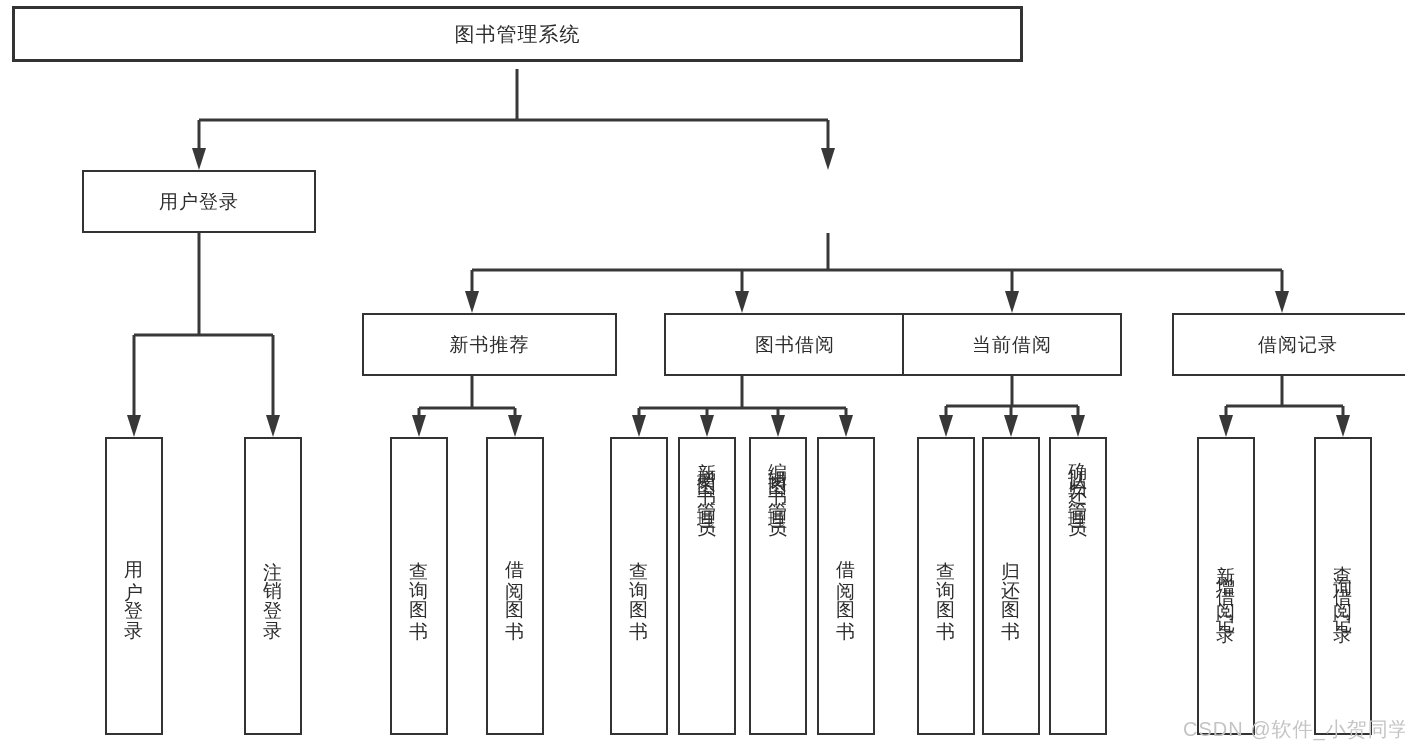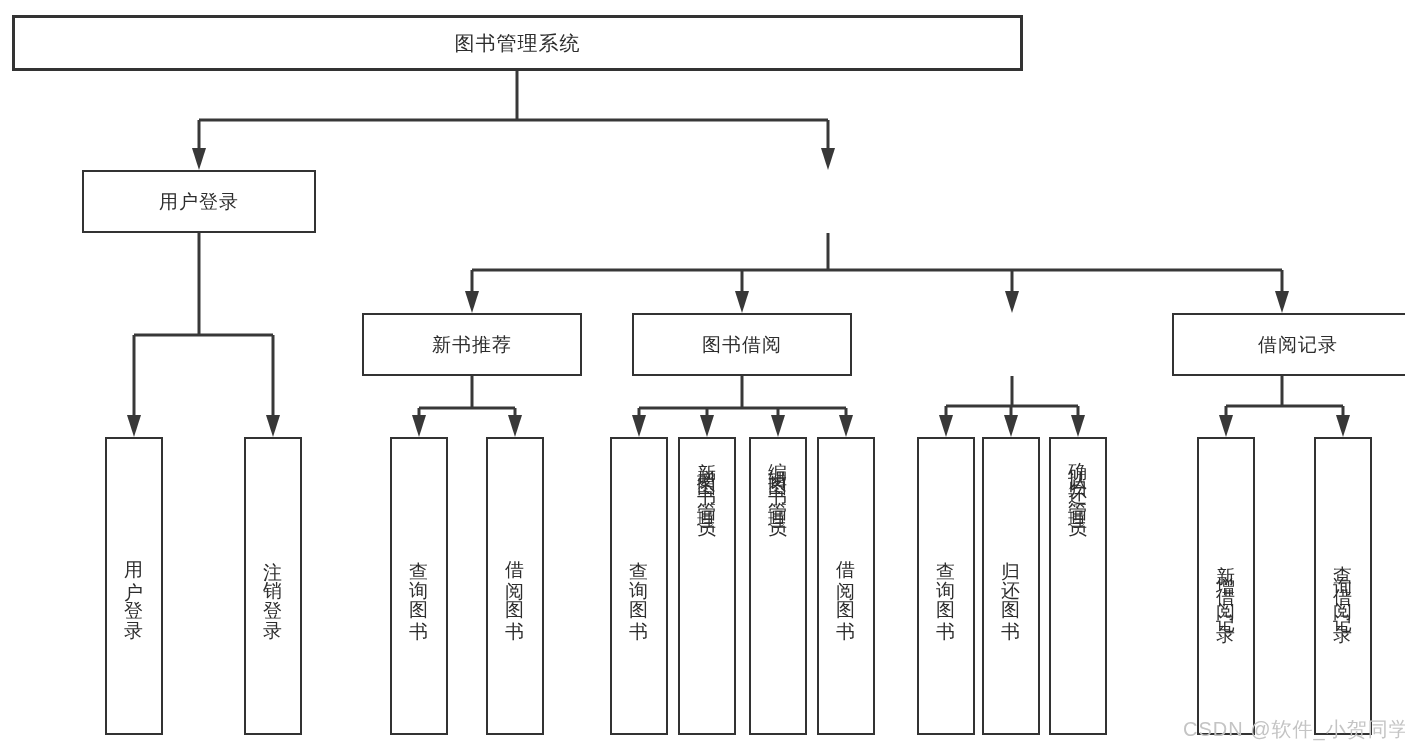--- a/index.html
+++ b/index.html
@@ -98,33 +98,36 @@
     <polygon points="1071,415 1085,415 1078,437"></polygon>
 
     <line x1="1282" y1="376" x2="1282" y2="407"></line>
     <line x1="1226" y1="406" x2="1343" y2="406"></line>
     <line x1="1226" y1="406" x2="1226" y2="417"></line>
     <polygon points="1219,415 1233,415 1226,437"></polygon>
     <line x1="1343" y1="406" x2="1343" y2="417"></line>
     <polygon points="1336,415 1350,415 1343,437"></polygon>
   </svg>
 
-  <div class="node root" style="left:12px;top:15px;width:1011px;height:56px;">
+  <div class="node root" style="left:12px;top:6px;width:1011px;height:56px;">
     <span>图书管理系统</span>
   </div>
 
   <div class="node h63" style="left:82px;top:170px;width:234px;">
     <span>用户登录</span>
   </div>
 
-  <div class="node h63" style="left:362px;top:313px;width:220px;">
+  <div class="node h63" style="left:362px;top:313px;width:255px;">
     <span>新书推荐</span>
   </div>
-  <div class="node h63" style="left:632px;top:313px;width:220px;">
+  <div class="node h63" style="left:664px;top:313px;width:262px;">
     <span>图书借阅</span>
+  </div>
+  <div class="node h63" style="left:902px;top:313px;width:220px;">
+    <span>当前借阅</span>
   </div>
   <div class="node h63" style="left:1172px;top:313px;width:252px;">
     <span>借阅记录</span>
   </div>
 
   <div class="leaf len4" style="left:105px;">
     <span class="vtext">用户登录</span>
   </div>
   <div class="leaf len4" style="left:244px;">
     <span class="vtext">注销登录</span>

